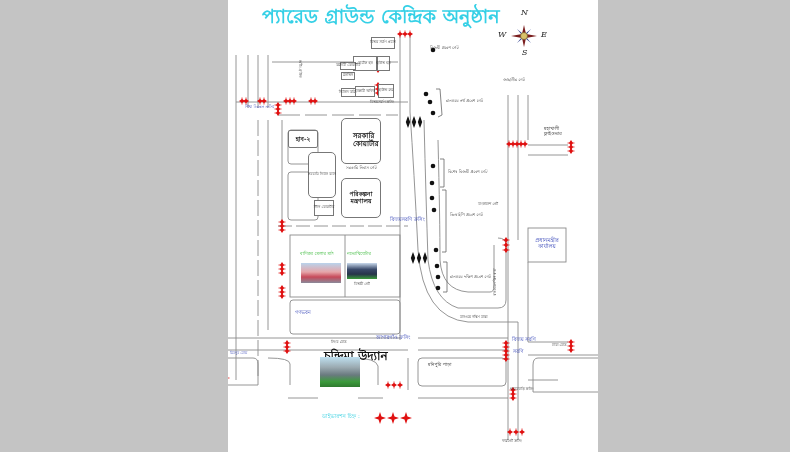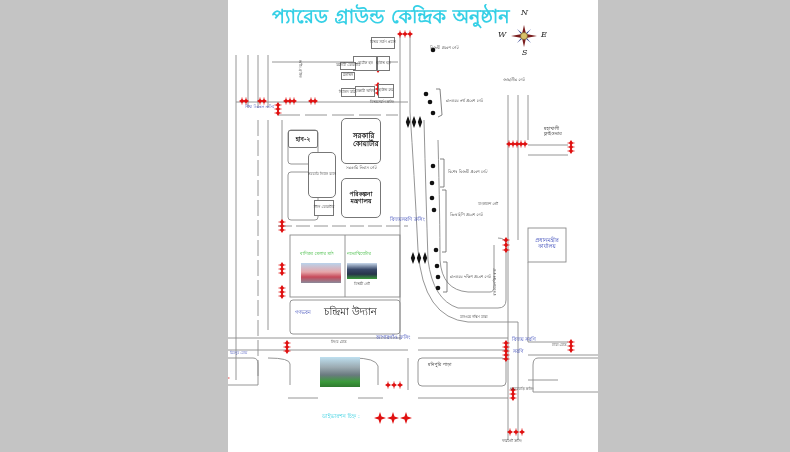--- a/index.html
+++ b/index.html
@@ -1,23 +1,23 @@
 <!DOCTYPE html>
 <html><head>
 <meta charset="utf-8">
 <style>
   html,body{margin:0;padding:0;}
   body{width:790px;height:452px;background:#c4c4c4;position:relative;overflow:hidden;font-family:"DejaVu Sans",sans-serif;}
   .page{position:absolute;left:228px;top:0;width:370px;height:452px;background:#ffffff;}
-  .title{position:absolute;left:0;top:2px;width:370px;text-align:left;padding-left:44px;box-sizing:border-box;font-size:19px;font-weight:bold;color:#35d0e6;white-space:nowrap;}
+  .title{position:absolute;left:0;top:2px;width:370px;text-align:left;padding-left:34px;box-sizing:border-box;font-size:19px;font-weight:bold;color:#35d0e6;white-space:nowrap;}
   svg.map{position:absolute;left:0;top:0;}
   .lbl{position:absolute;font-size:4.6px;color:#222;white-space:nowrap;line-height:1.1;}
   .lbl.blue{color:#2c3cb4;font-size:5.5px;}
   .lbl.green{color:#3bb93b;font-size:5px;}
-  .lbl.big{font-size:10px;font-weight:normal;color:#111;}
+  .lbl.big{font-size:12px;font-weight:bold;color:#111;margin-top:44px;}
   .lbl.mid{font-size:7px;font-weight:bold;color:#111;}
   .lbl.center{text-align:center;}
   .lbl.cyan{color:#35cfe0;font-size:7px;}
   .bld{position:absolute;border:1px solid #777;border-radius:5px;background:#fff;box-sizing:border-box;display:flex;align-items:center;justify-content:center;text-align:center;}
   .bld.sq{border-radius:0;}
   .photo{position:absolute;}
 </style>
 </head>
 <body>
 

